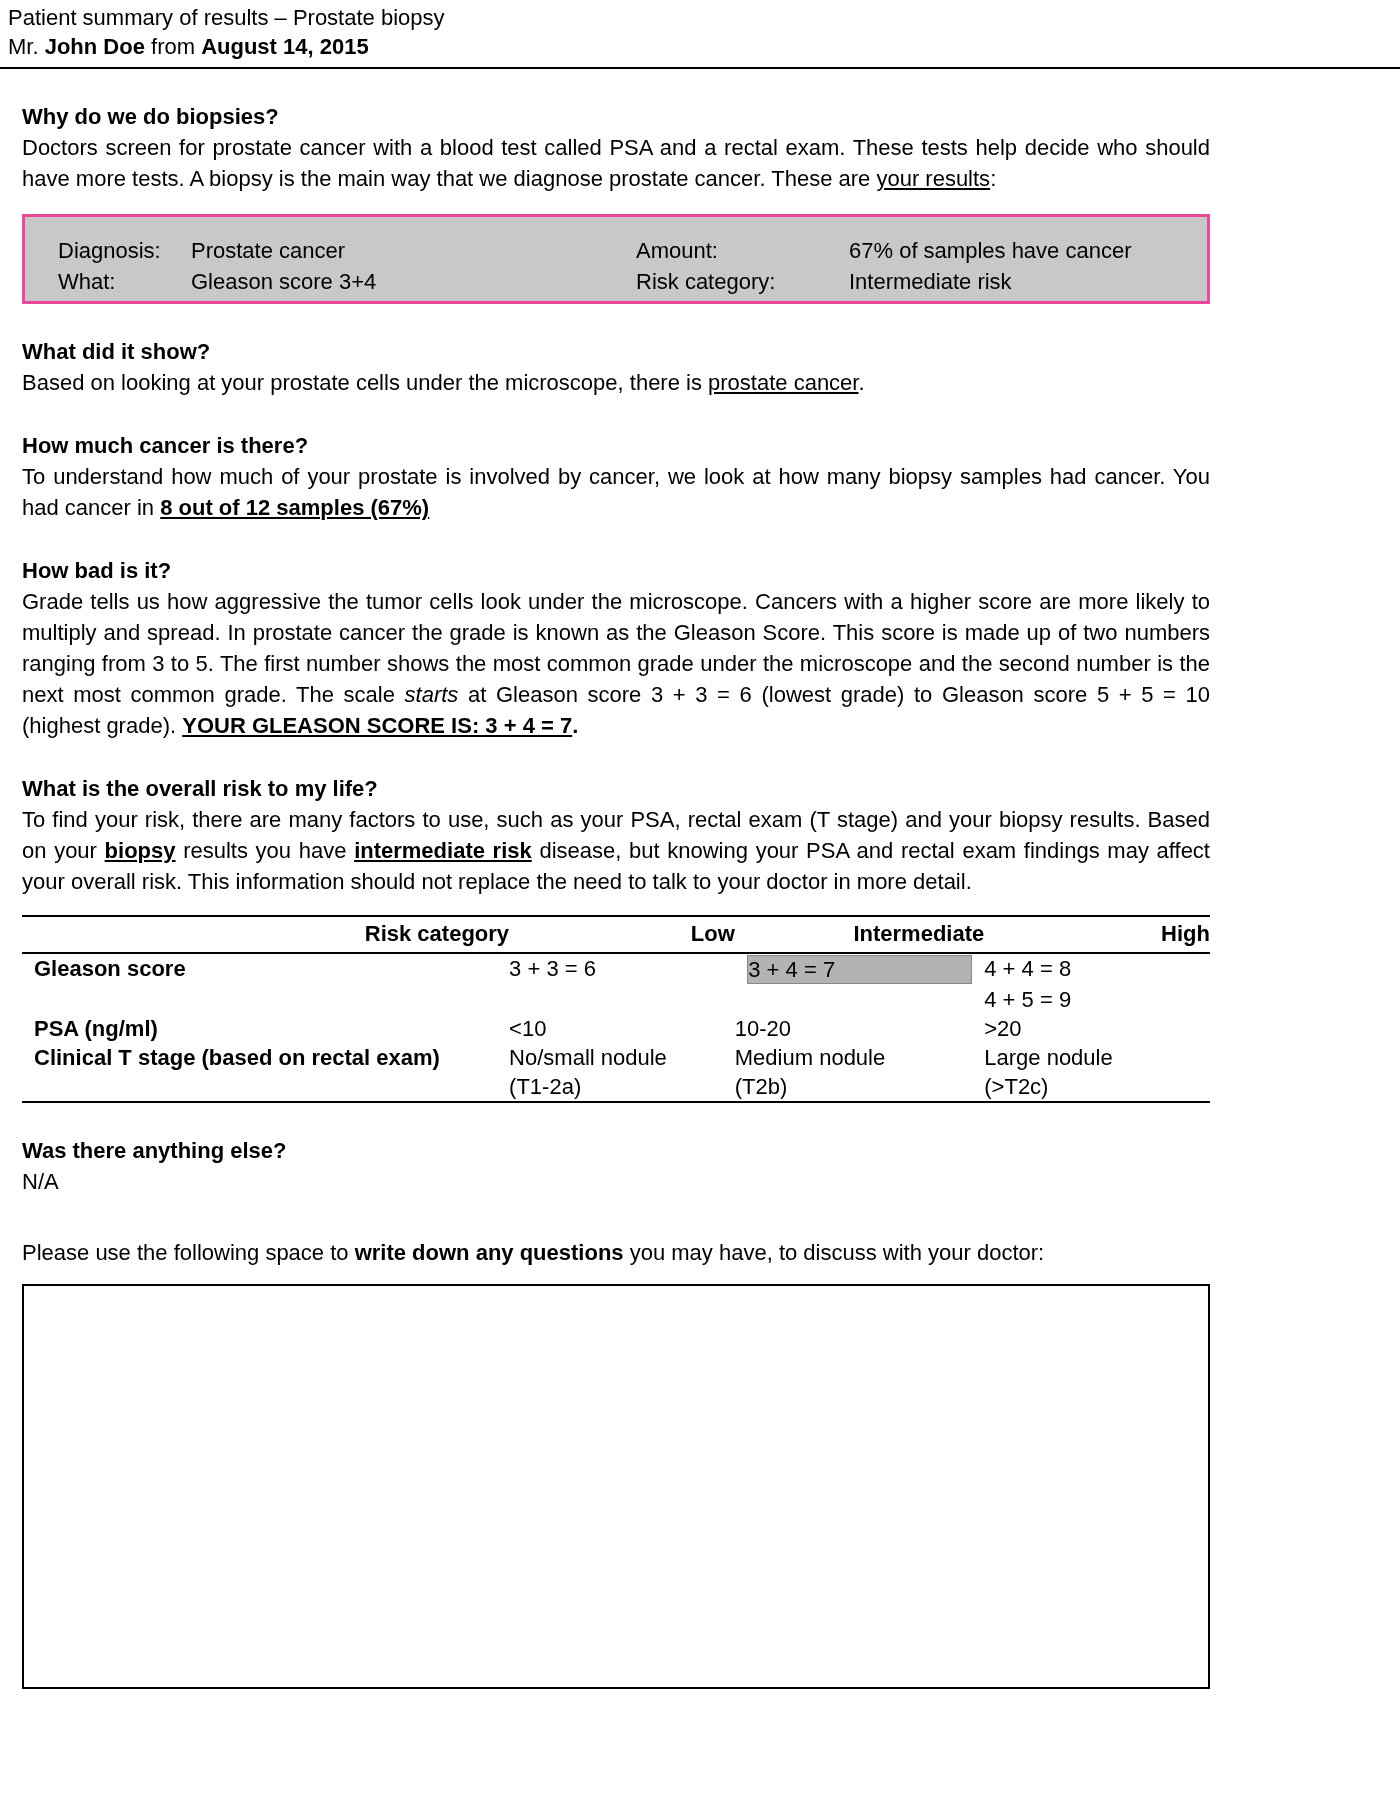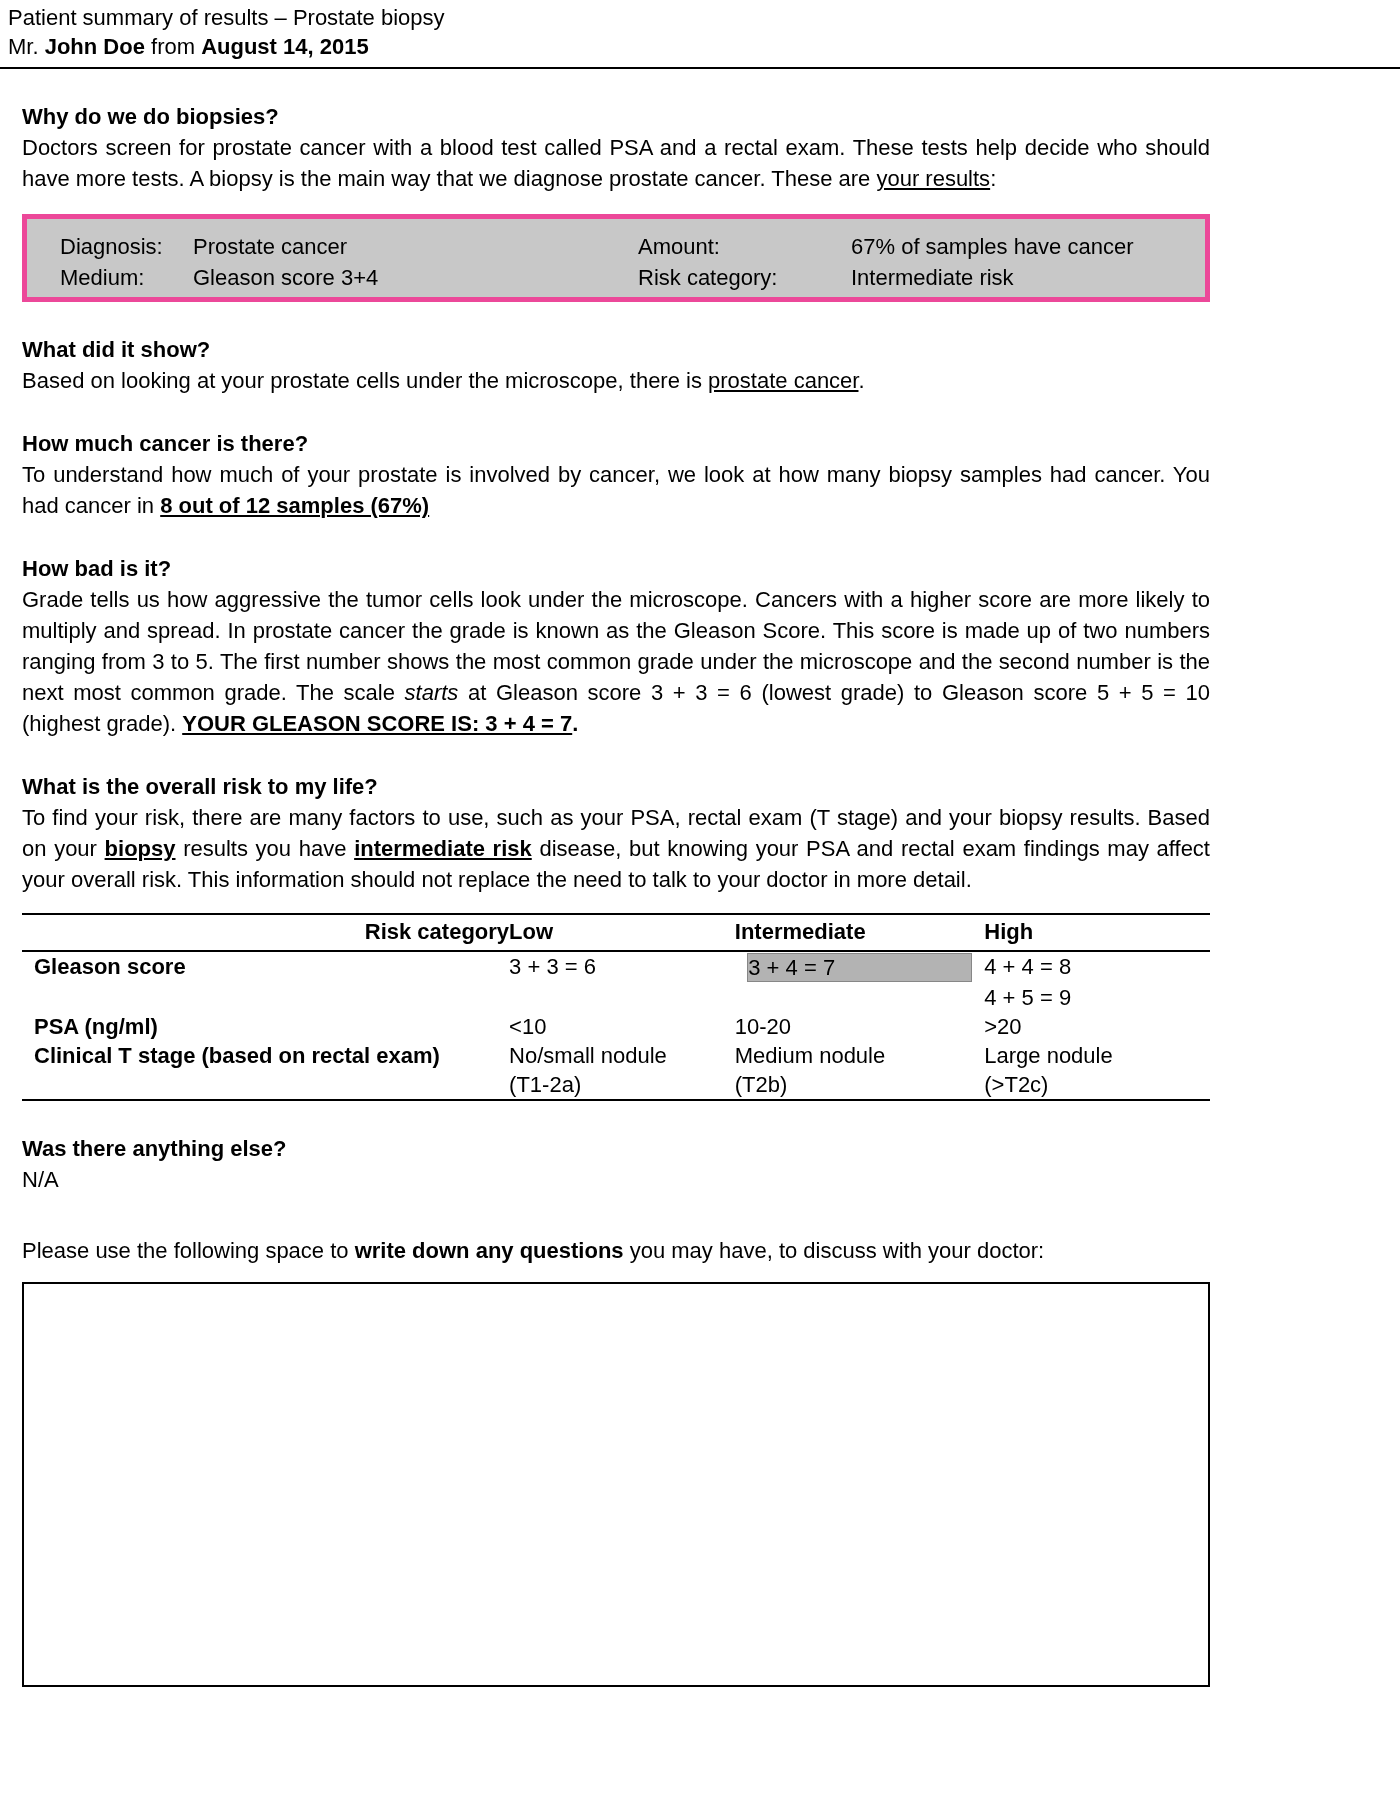--- a/index.html
+++ b/index.html
@@ -18,22 +18,22 @@
   .u { text-decoration:underline; }
   .bu { font-weight:bold; text-decoration:underline; }
   .i { font-style:italic; }
   .rule { border-top:2.5px solid #000; margin-top:5px; }
   .content { padding:0 190px 0 22px; }
   .sec-heading { font-weight:bold; margin-top:33px; line-height:30px; }
   .para { text-align:justify; line-height:31px; }
   .summary-box {
     margin-top:20px;
     background:var(--summary-bg, #c8c8c8);
-    border:5px solid #ec4899;
-    padding:12px 0 4px 0;
+    border:3px solid #ec4899;
+    padding:18px 0 4px 0;
   }
   .summary-row {
     display:grid;
     grid-template-columns:133px 445px 213px 1fr;
     padding-left:33px;
     line-height:31px;
   }
   table.risk-table {
     width:100%;
     border-collapse:collapse;
@@ -42,21 +42,21 @@
     border-bottom:2.5px solid #000;
     font-size:22px;
   }
   table.risk-table th {
     text-align:right;
     font-weight:bold;
     border-bottom:2px solid #000;
     padding:4px 0 5px 12px;
     line-height:26px;
   }
-  table.risk-table th.c { text-align:left; padding-left:0; }
+  table.risk-table th.c { text-align:right; padding-left:0; }
   table.risk-table td {
     padding:1px 0 1px 12px;
     line-height:27px;
     vertical-align:top;
   }
   table.risk-table td.c { text-align:left; padding-left:0; }
   .hl-box {
     display:block;
     width:90%;
     margin:0 auto;
@@ -88,21 +88,21 @@
     <p class="para"><span>Doctors screen for prostate cancer with a blood test called PSA and a rectal exam. These tests help decide who should have more tests. A biopsy is the main way that we diagnose prostate cancer. These are </span><span class="u">your results</span><span>:</span></p>
 
     <div class="summary-box">
       <div class="summary-row">
         <span>Diagnosis:</span>
         <span>Prostate cancer</span>
         <span>Amount:</span>
         <span>67% of samples have cancer</span>
       </div>
       <div class="summary-row">
-        <span>Medium:</span>
+        <span>What:</span>
         <span>Gleason score 3+4</span>
         <span>Risk category:</span>
         <span>Intermediate risk</span>
       </div>
     </div>
 
     <div class="sec-heading">What did it show?</div>
     <p class="para"><span>Based on looking at your prostate cells under the microscope, there is </span><span class="u">prostate cancer</span><span>.</span></p>
 
     <div class="sec-heading">How much cancer is there?</div>

